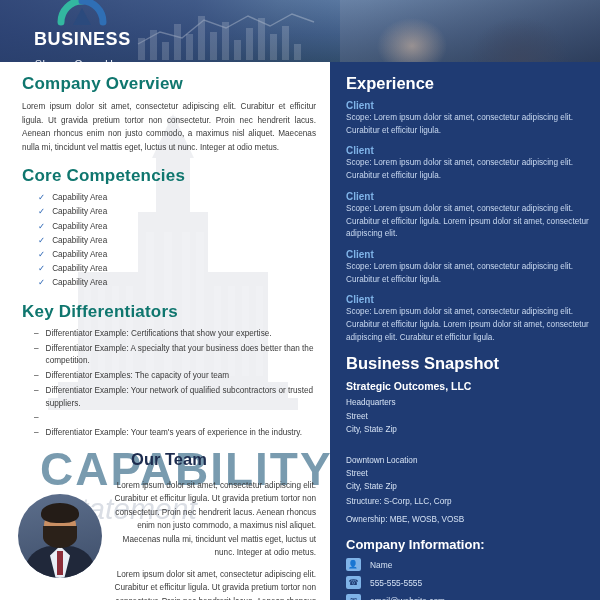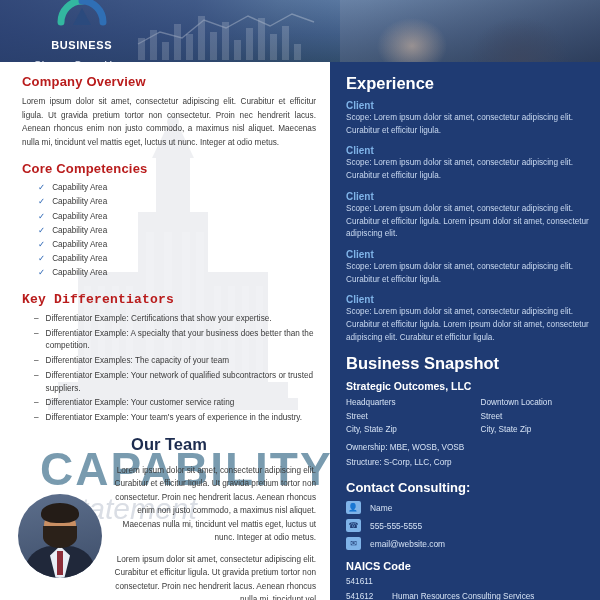--- a/index.html
+++ b/index.html
@@ -40,22 +40,22 @@
       linear-gradient(160deg, rgba(120,140,170,0.5), rgba(45,60,90,0.85));
   }
   .logo-wrap {
     position: absolute; left: 34px; top: -4px;
     display: flex; flex-direction: column; align-items: center;
   }
   .logo-mark {
     width: 54px; height: 30px; position: relative;
   }
   .brand-name {
-    color: #ffffff; font-size: 11px; font-weight: bold; letter-spacing: 0.6px;
-    margin-top: 13px;
+    color: #ffffff; font-size: 18px; font-weight: bold; letter-spacing: 0.6px;
+    margin-top: 3px;
   }
   .brand-slogan {
     color: #e7ecf5; font-size: 11px; letter-spacing: 0.3px; margin-top: 8px;
   }
 
   
   .left-col {
     position: absolute; left: 0; top: 62px; width: 330px; height: 538px;
     background: #ffffff;
     overflow: hidden;
@@ -69,21 +69,21 @@
     font-size: 46px; color: #0c4a6e; font-weight: bold; letter-spacing: 2px;
     opacity: 0.55;
   }
   .wm-text2 {
     position: absolute; left: 60px; top: 430px;
     font-size: 30px; color: #c3c9d4; font-style: italic;
     opacity: 0.6;
   }
   .lcontent { position: relative; padding: 12px 14px 0 22px; }
   h2.sec {
-    font-size: 13px; color: #b91c1c; font-weight: bold;
+    font-size: 17px; color: #0f766e; font-weight: bold;
     margin-bottom: 6px; letter-spacing: 0.2px;
   }
   p.body {
     font-size: 8.2px; color: #3a3a3a; line-height: 1.65; text-align: justify;
   }
   .bullets { margin-top: 2px; }
   .bul {
     display: flex; align-items: flex-start; gap: 7px;
     font-size: 8.2px; color: #3a3a3a; line-height: 1.55; margin-bottom: 1.5px;
     padding-left: 16px;
@@ -150,21 +150,21 @@
     overflow: hidden;
   }
   h2.rsec {
     font-size: 16.5px; color: #ffffff; font-weight: bold; margin-bottom: 7px;
   }
   .client-block { margin-bottom: 8px; }
   .client-label { font-size: 10px; font-weight: bold; color: #7fb3e8; margin-bottom: 1px; }
   .client-scope { font-size: 8.2px; color: #c9d9f0; line-height: 1.55; }
   h2.rsec2 { font-size: 16.5px; color:#ffffff; font-weight: bold; margin: 10px 0 7px 0; }
   .snap-sub { font-size: 10.5px; font-weight: bold; color: #ffffff; margin-bottom: 4px; }
-  .addr-grid { display: flex; gap: 18px; font-size: 8.2px; color:#d5e2f4; line-height: 1.6; }
+  .addr-grid { display: flex; gap: 18px; font-size: 8.2px; color:#d5e2f4; line-height: 1.6; flex-direction: column; }
   .addr-grid div { flex: 1; }
   .kv { font-size: 8.2px; color: #d5e2f4; margin-top: 5px; line-height: 1.6; }
   h2.rsec3 { font-size: 13px; color:#ffffff; font-weight: bold; margin: 11px 0 6px 0; }
   .contact-row {
     display: flex; align-items: center; gap: 9px;
     font-size: 8.4px; color:#d5e2f4; margin-bottom: 5px;
   }
   .ico {
     width: 15px; height: 13px; border-radius: 2px;
     background: #7fb3e8; color: #1f3b73;
@@ -275,41 +275,40 @@
         <div class="bul">
             <span class="check">✓</span>
             <span>Capability Area</span>
           </div>
         <div class="bul">
             <span class="check">✓</span>
             <span>Capability Area</span>
           </div>
       </div>
 
-      <h2 class="sec" style="margin-top:12px;font-family:Liberation Mono, monospace;">Key Differentiators</h2>
+      <h2 class="sec" style="margin-top:12px;">Key Differentiators</h2>
       <div class="dash-list">
         <div class="dashrow">
             <span class="dash">–</span>
             <span>Differentiator Example: Certifications that show your expertise.</span>
           </div>
         <div class="dashrow">
             <span class="dash">–</span>
             <span>Differentiator Example: A specialty that your business does better than the competition.</span>
           </div>
         <div class="dashrow">
             <span class="dash">–</span>
             <span>Differentiator Examples: The capacity of your team</span>
           </div>
         <div class="dashrow">
             <span class="dash">–</span>
             <span>Differentiator Example: Your network of qualified subcontractors or trusted suppliers.</span>
           </div>
         <div class="dashrow">
             <span class="dash">–</span>
-            <span>Differentiator Example: Your customer service rating</span>
           </div>
         <div class="dashrow">
             <span class="dash">–</span>
             <span>Differentiator Example: Your team's years of experience in the industry.</span>
           </div>
       </div>
 
       <h2 class="team-title">Our Team</h2>
       <div class="team-body">
         <p>Lorem ipsum dolor sit amet, consectetur adipiscing elit. Curabitur et efficitur ligula. Ut gravida pretium tortor non consectetur. Proin nec hendrerit lacus. Aenean rhoncus enim non justo commodo, a maximus nisl aliquet. Maecenas nulla mi, tincidunt vel mattis eget, luctus ut nunc. Integer at odio metus.</p>
@@ -358,24 +357,24 @@
         <div>Headquarters</div>
         <div>Street</div>
         <div>City, State Zip</div>
       </div>
       <div>
         <div>Downtown Location</div>
         <div>Street</div>
         <div>City, State Zip</div>
       </div>
     </div>
+    <div class="kv" style="margin-top:2px;">Structure: S-Corp, LLC, Corp</div>
     <div class="kv">Ownership: MBE, WOSB, VOSB</div>
-    <div class="kv" style="margin-top:2px;">Structure: S-Corp, LLC, Corp</div>
-
-    <h2 class="rsec3">Contact Consulting:</h2>
+
+    <h2 class="rsec3">Company Information:</h2>
     <div class="contact-row">
       <span class="ico">👤</span>
       <span>Name</span>
     </div>
     <div class="contact-row">
       <span class="ico">☎</span>
       <span>555-555-5555</span>
     </div>
     <div class="contact-row">
       <span class="ico">✉</span>

